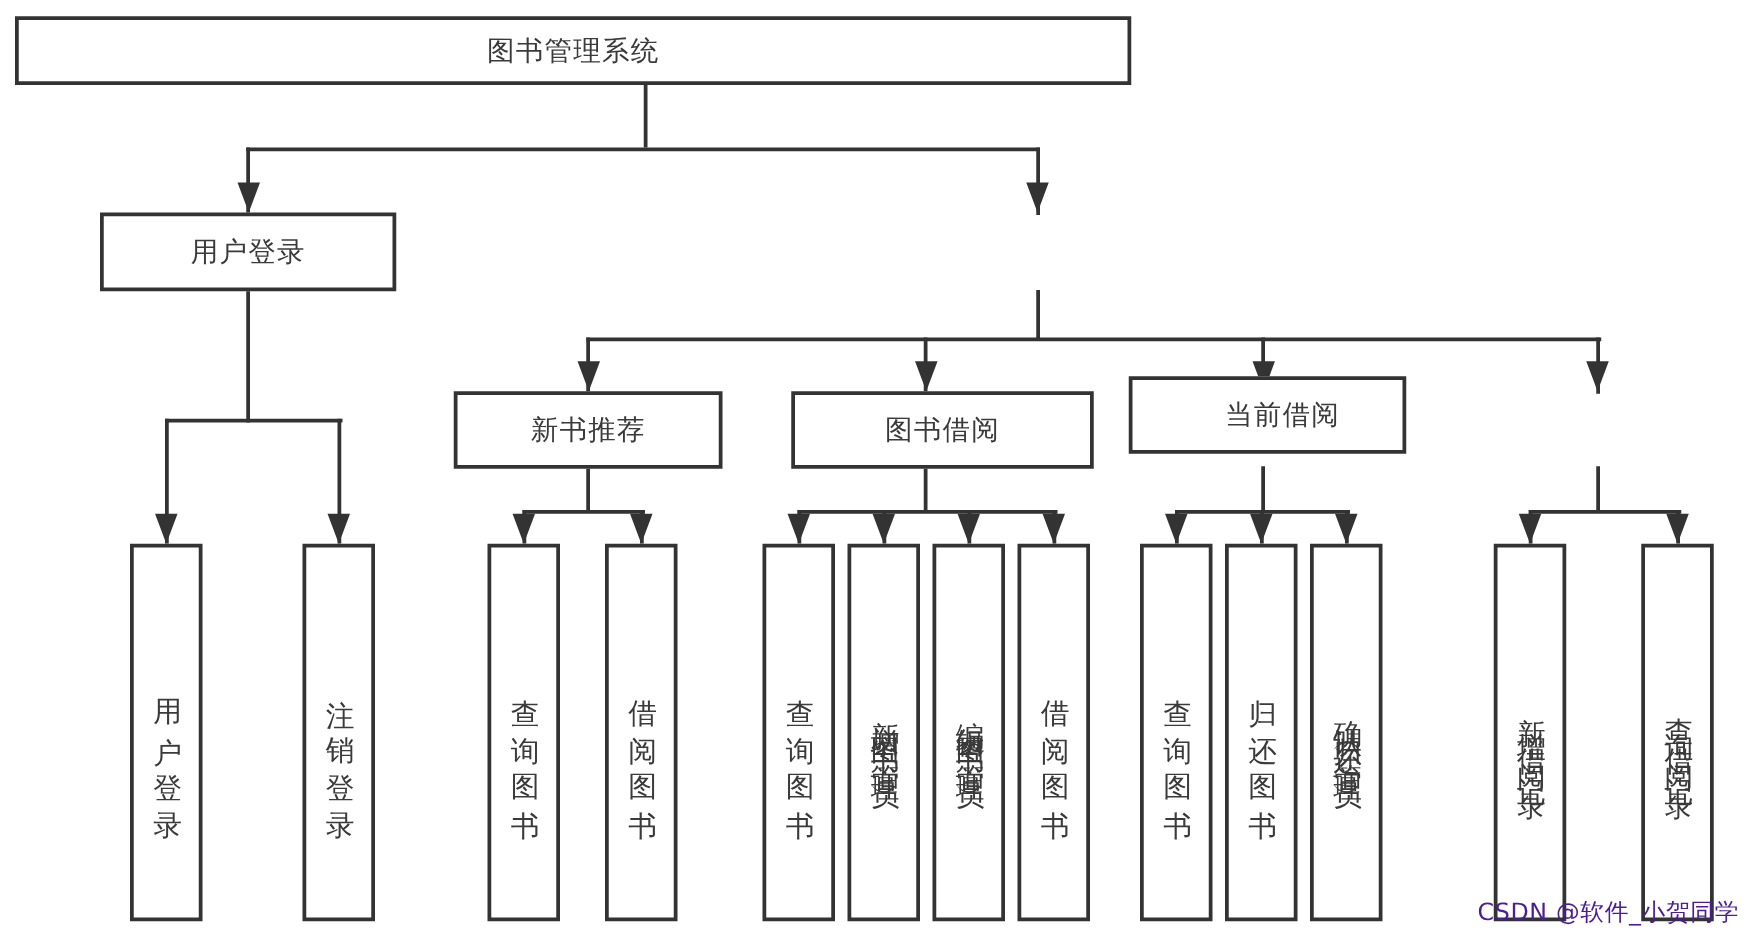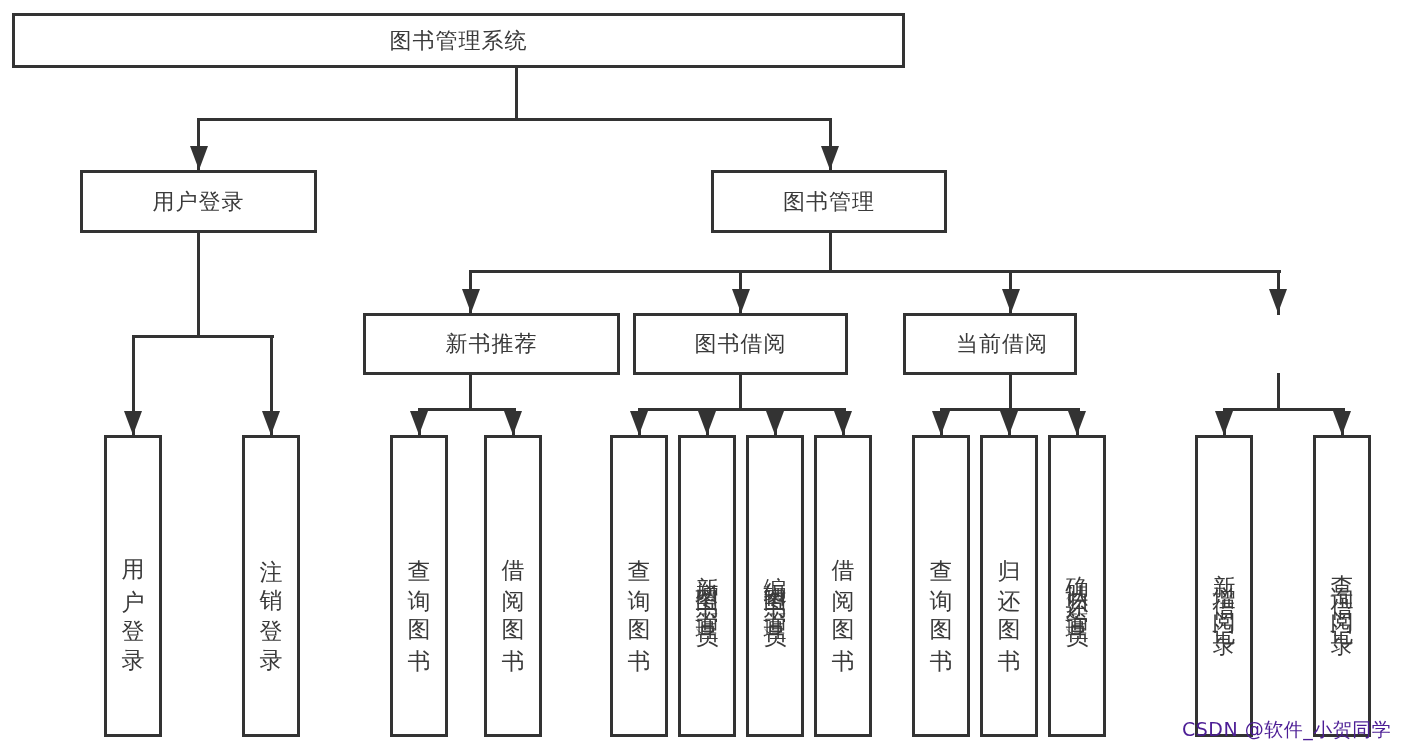--- a/index.html
+++ b/index.html
@@ -86,31 +86,28 @@
   <div class="ar" style="left:1215px;top:411px;"></div>
   <div class="ar" style="left:1333px;top:411px;"></div>
 
   <div class="box box-h" style="left:12px;top:13px;width:893px;height:55px;">
     <span>图书管理系统</span>
   </div>
 
   <div class="box box-h" style="left:80px;top:170px;width:237px;height:63px;">
     <span>用户登录</span>
   </div>
-  <div class="box box-h" style="left:711px;top:170px;width:236px;height:63px;">
-    <span>图书管理</span>
-  </div>
 
-  <div class="box box-h" style="left:363px;top:313px;width:257px;height:62px;">
+  <div class="box box-h" style="left:363px;top:313px;width:215px;height:62px;">
     <span>新书推荐</span>
   </div>
-  <div class="box box-h" style="left:633px;top:313px;width:215px;height:62px;">
+  <div class="box box-h" style="left:633px;top:313px;width:242px;height:62px;">
     <span>图书借阅</span>
   </div>
-  <div class="box box-h" style="left:903px;top:313px;width:174px;height:62px;padding-left:24px;">
+  <div class="box box-h" style="left:903px;top:301px;width:222px;height:62px;padding-left:24px;">
     <span>当前借阅</span>
   </div>
 
   <div class="box box-v" style="left:104px;">
     <span class="vtext t4">用户登录</span>
   </div>
   <div class="box box-v" style="left:242px;">
     <span class="vtext t4">注销登录</span>
   </div>
 

